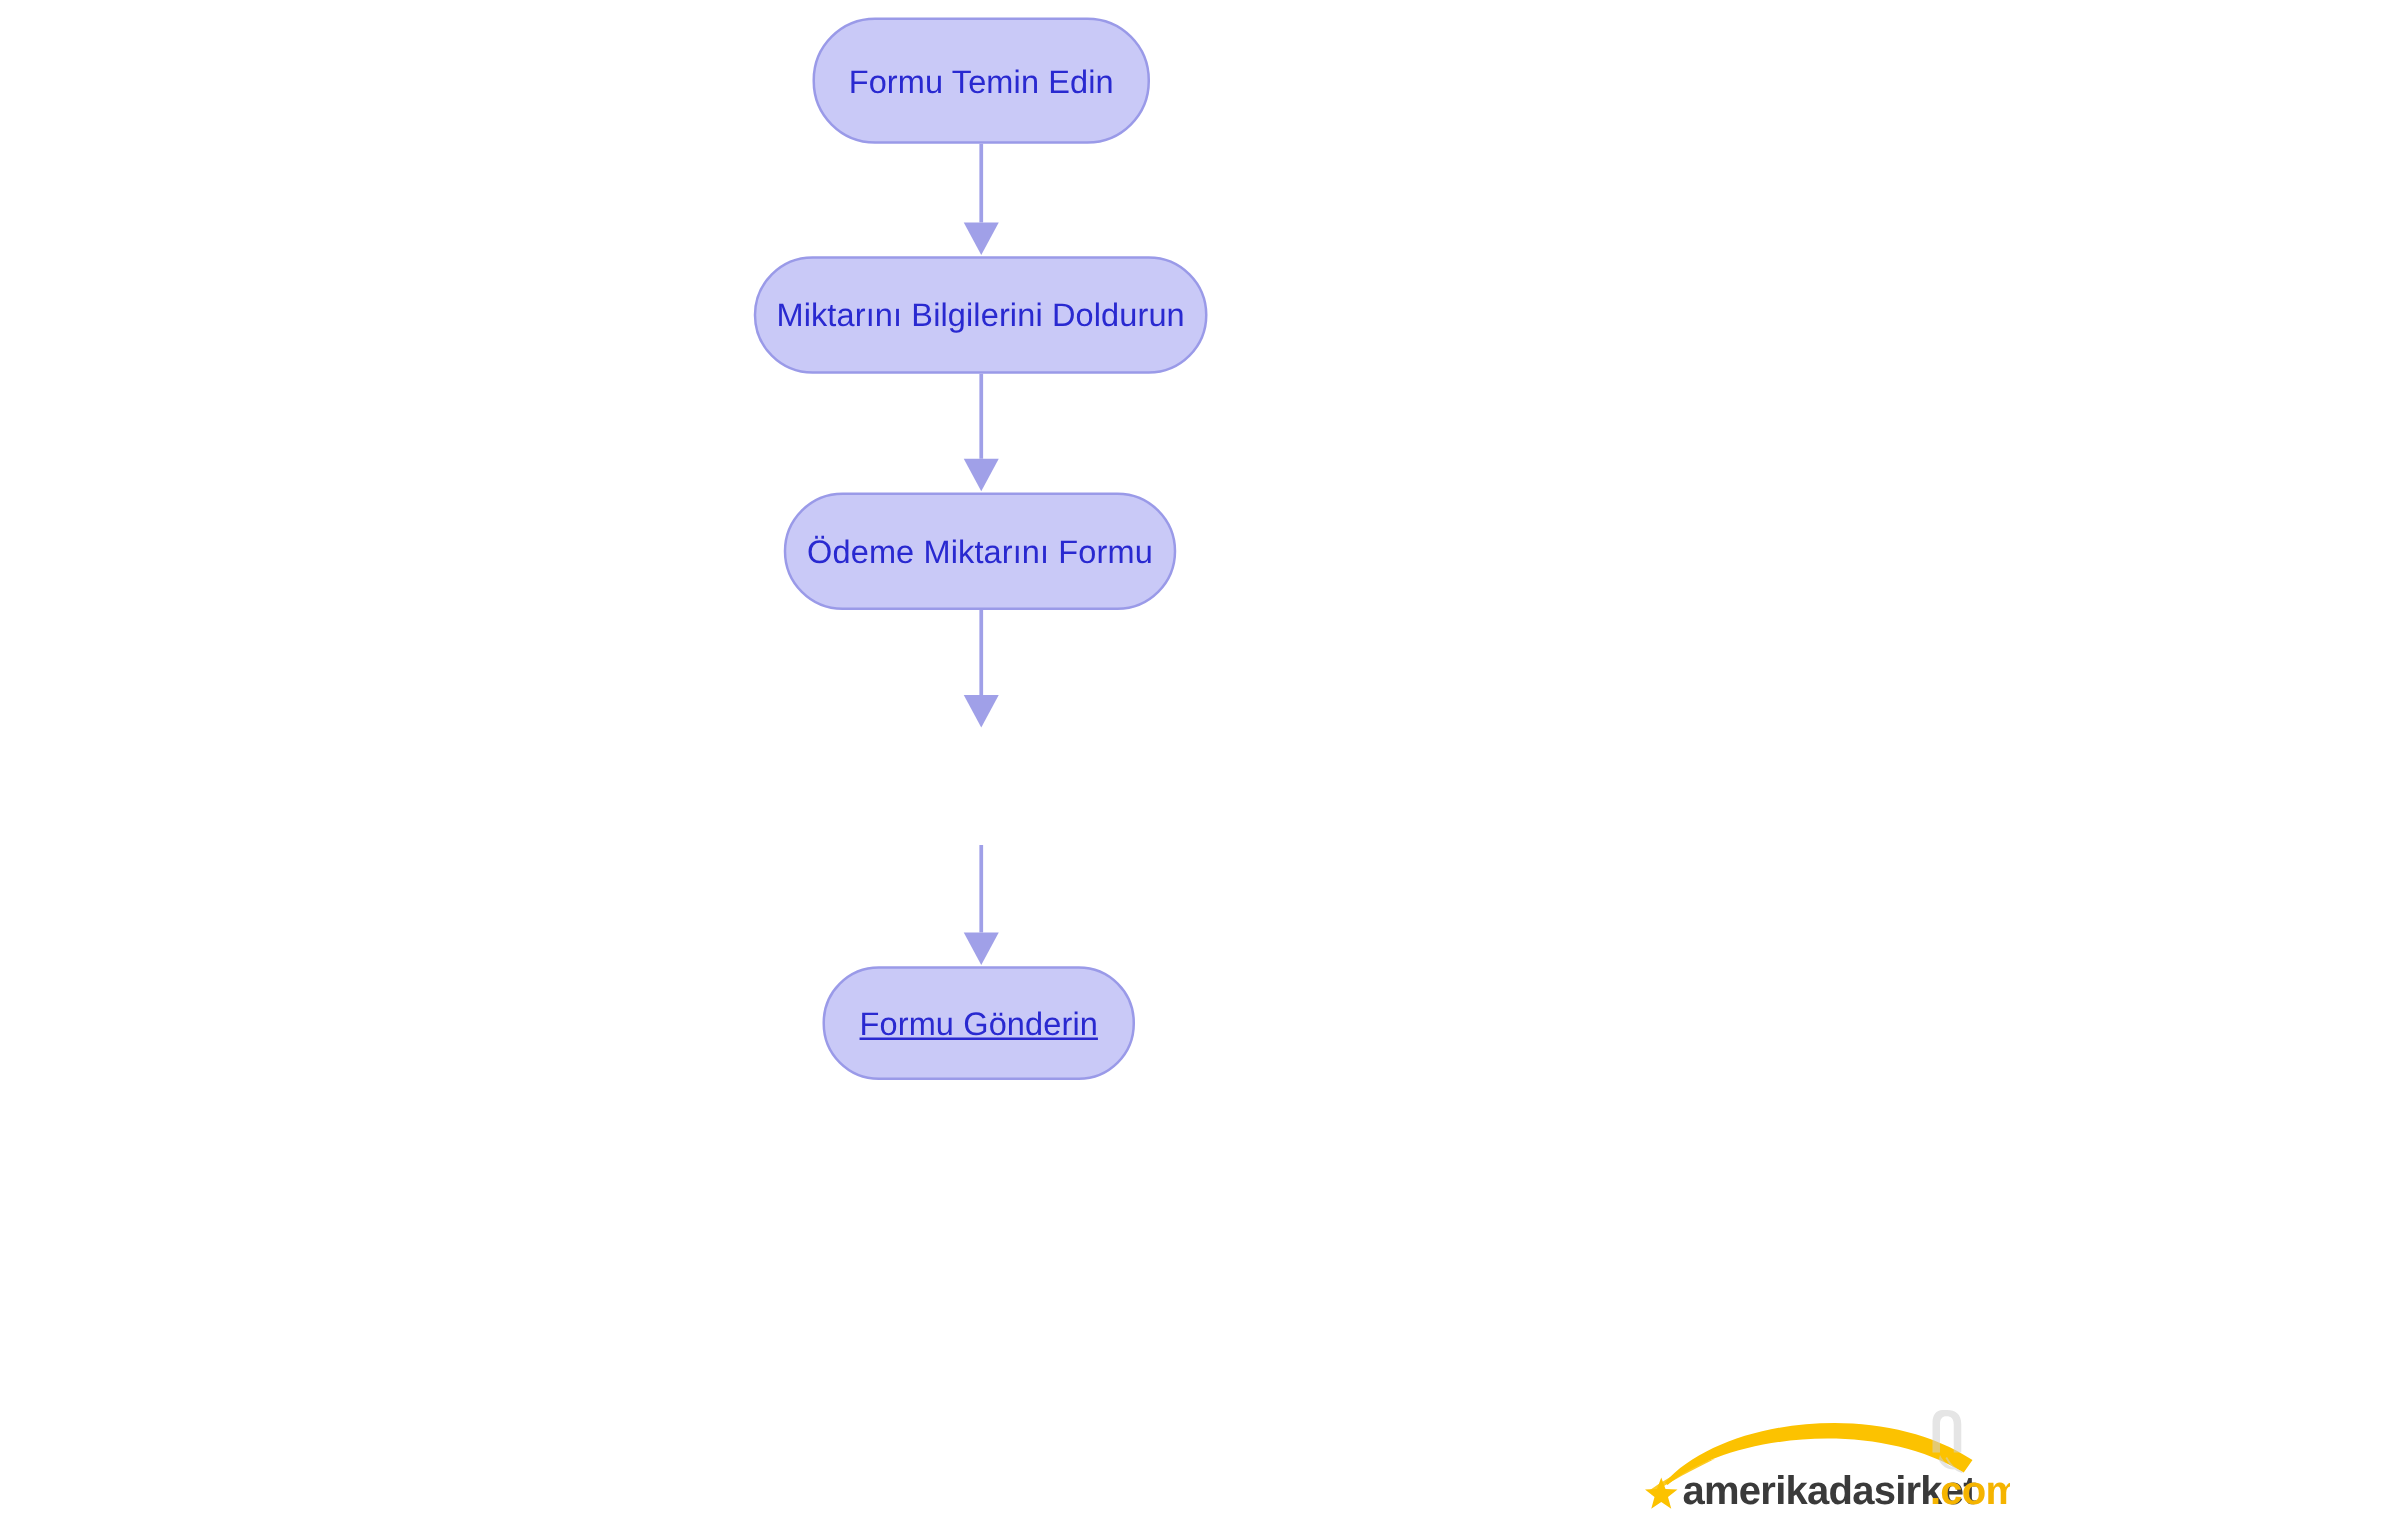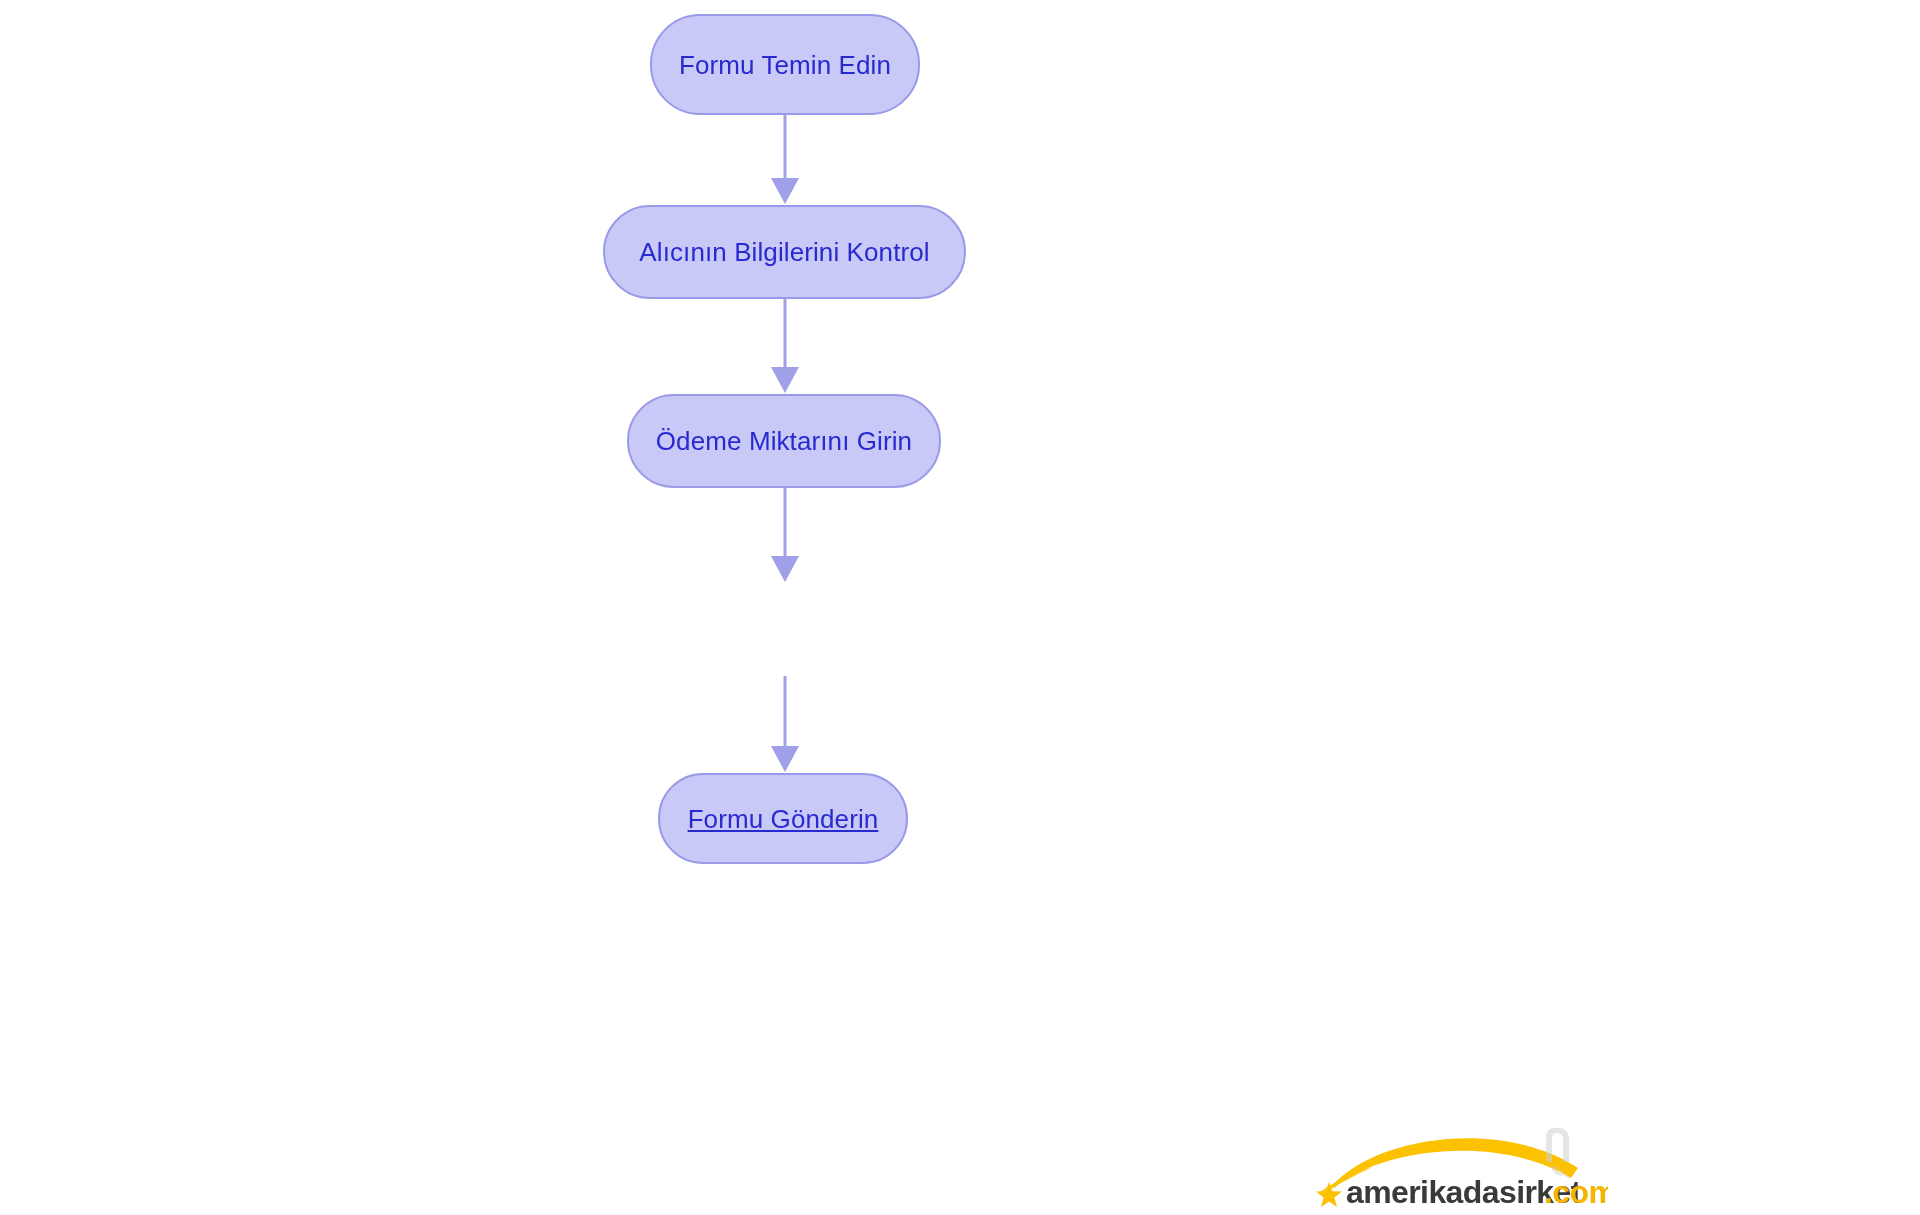--- a/index.html
+++ b/index.html
@@ -96,25 +96,25 @@
         <polygon points="771,746 799,746 785,772" stroke="none"></polygon>
       </g>
     </g>
   </svg>
 
   <div class="node" id="node-1">
     <span class="node-label">Formu Temin Edin</span>
   </div>
 
   <div class="node" id="node-2">
-    <span class="node-label">Alıcının Bilgilerini Kontrol</span>
+    <span class="node-label">Miktarını Bilgilerini Doldurun</span>
   </div>
 
   <div class="node" id="node-3">
-    <span class="node-label">Ödeme Miktarını Girin</span>
+    <span class="node-label">Ödeme Miktarını Formu</span>
   </div>
 
 
   <div class="node" id="node-5">
     <span class="node-label">Formu Gönderin</span>
   </div>
 
   <div id="logo">
     <svg width="292" height="86" viewBox="0 0 292 86" xmlns="http://www.w3.org/2000/svg">
 

